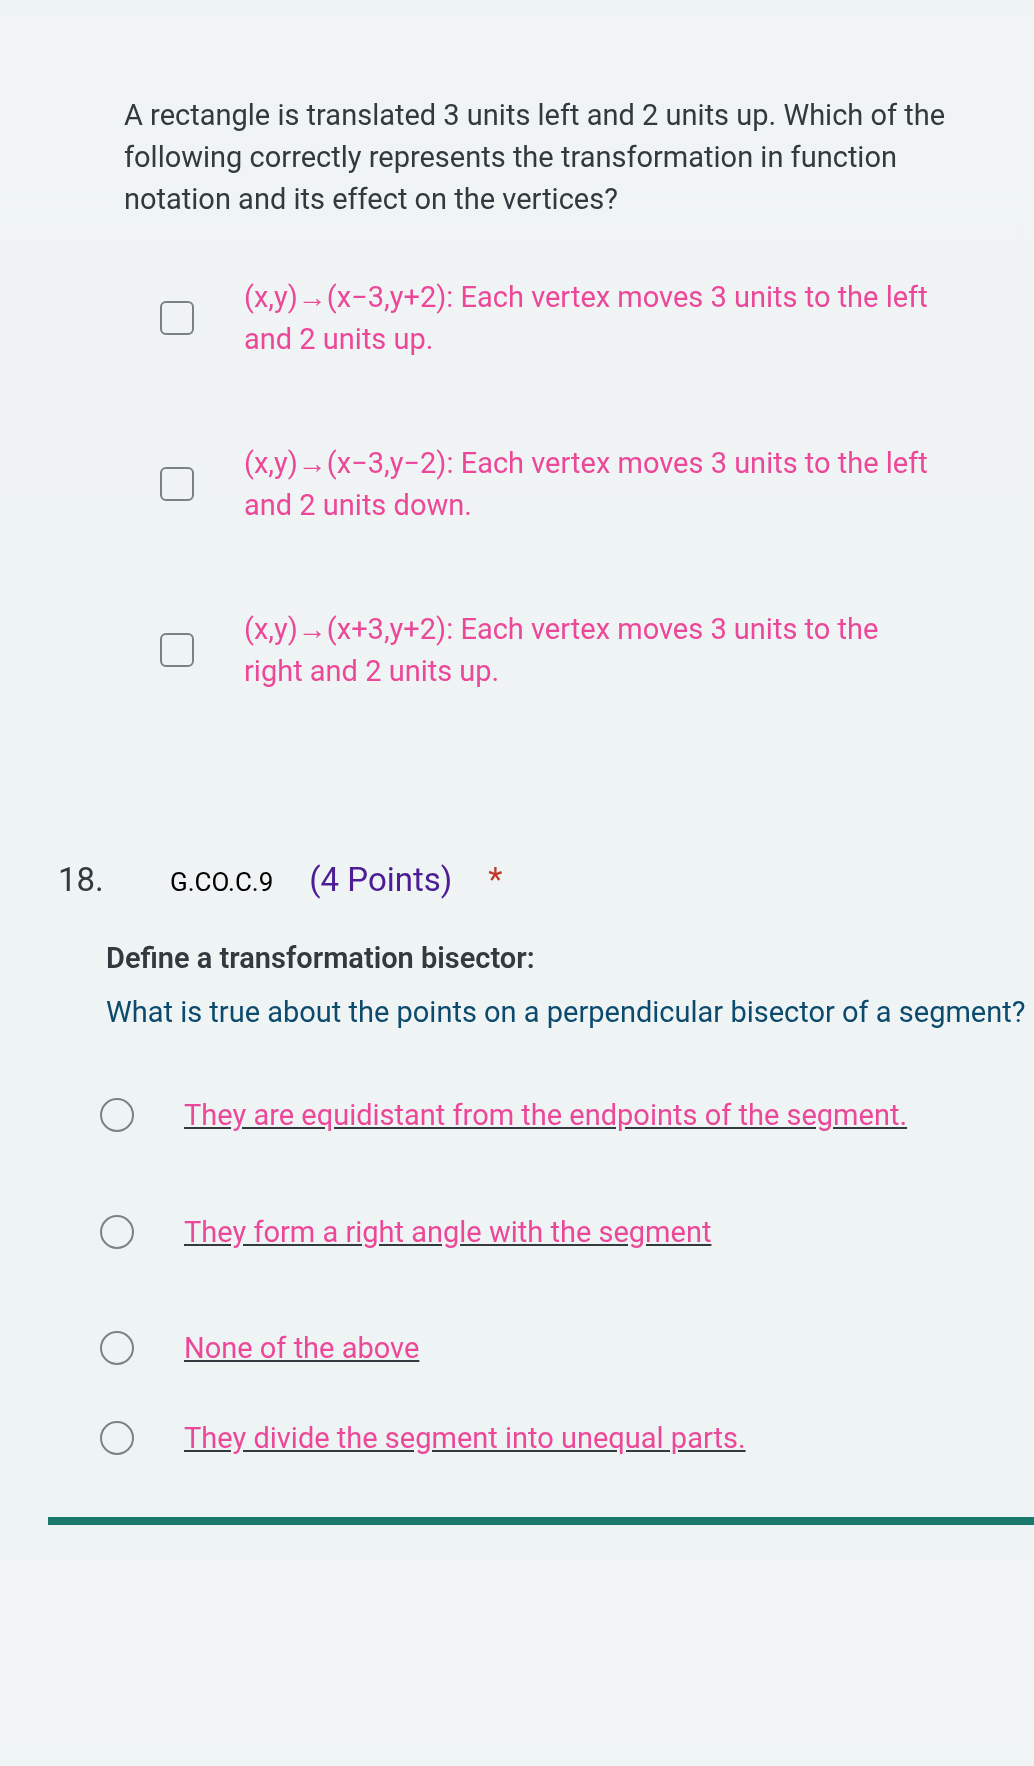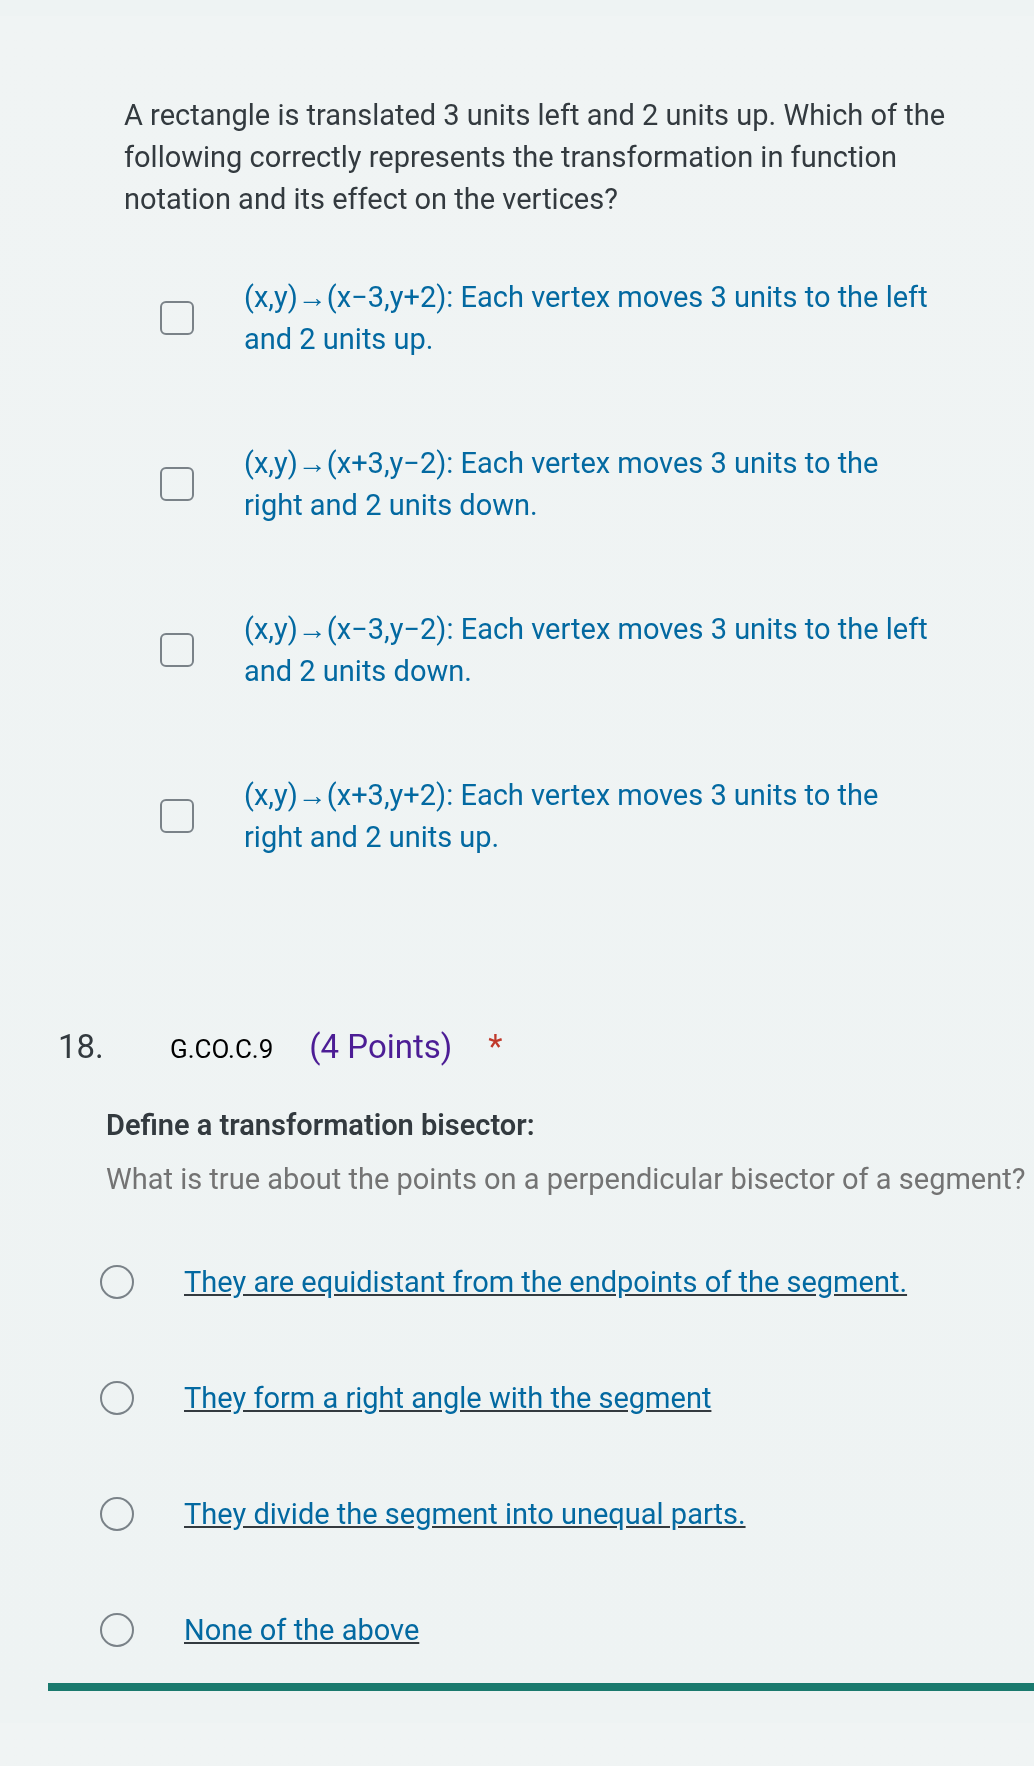--- a/index.html
+++ b/index.html
@@ -38,21 +38,21 @@
     height: 34px;
     min-width: 34px;
     border: 2.5px solid #7a8288;
     border-radius: 50%;
     background: transparent;
     cursor: pointer;
   }
   .option-text {
     font-size: 29px;
     line-height: 1.45;
-    color: #0369a1;
+    color: #ec4899;
   }
   .question-header {
     display: flex;
     align-items: center;
     gap: 12px;
     padding: 30px 0 10px 0;
   }
   .question-number {
     font-size: 33px;
     color: #333a3f;
@@ -74,21 +74,21 @@
   .sub-heading {
     font-size: 29px;
     font-weight: 600;
     color: #333a3f;
     margin-left: 58px;
     margin-bottom: 4px;
   }
   .sub-question {
     font-size: 29px;
     line-height: 1.45;
-    color: #737373;
+    color: #0c4a6e;
     margin-left: 58px;
     margin-bottom: 45px;
   }
   .options-group {
     margin-left: 20px;
   }
   .q18-options .option-row {
     margin-bottom: 42px;
     text-decoration: underline;
   }
@@ -100,24 +100,20 @@
 </head>
 <body>
 
 <div class="question-block">
   <p class="question-text">A rectangle is translated 3 units left and 2 units up. Which of the following correctly represents the transformation in function notation and its effect on the vertices?</p>
 
   <div class="options-group">
     <div class="option-row">
       <div class="checkbox"></div>
       <div class="option-text">(x,y)→(x−3,y+2): Each vertex moves 3 units to the left and 2 units up.</div>
-    </div>
-    <div class="option-row">
-      <div class="checkbox"></div>
-      <div class="option-text">(x,y)→(x+3,y−2): Each vertex moves 3 units to the right and 2 units down.</div>
     </div>
     <div class="option-row">
       <div class="checkbox"></div>
       <div class="option-text">(x,y)→(x−3,y−2): Each vertex moves 3 units to the left and 2 units down.</div>
     </div>
     <div class="option-row">
       <div class="checkbox"></div>
       <div class="option-text">(x,y)→(x+3,y+2): Each vertex moves 3 units to the right and 2 units up.</div>
     </div>
   </div>
@@ -138,24 +134,24 @@
 
   <div class="options-group q18-options">
     <div class="option-row">
       <div class="radio"></div>
       <div class="option-text">They are equidistant from the endpoints of the segment.</div>
     </div>
     <div class="option-row">
       <div class="radio"></div>
       <div class="option-text">They form a right angle with the segment</div>
     </div>
+    <div class="option-row" style="margin-bottom:12px;">
+      <div class="radio"></div>
+      <div class="option-text">None of the above</div>
+    </div>
     <div class="option-row">
       <div class="radio"></div>
       <div class="option-text">They divide the segment into unequal parts.</div>
-    </div>
-    <div class="option-row" style="margin-bottom:12px;">
-      <div class="radio"></div>
-      <div class="option-text">None of the above</div>
     </div>
   </div>
 </div>
 
 <div class="bottom-bar"></div>
 
 </body></html>

